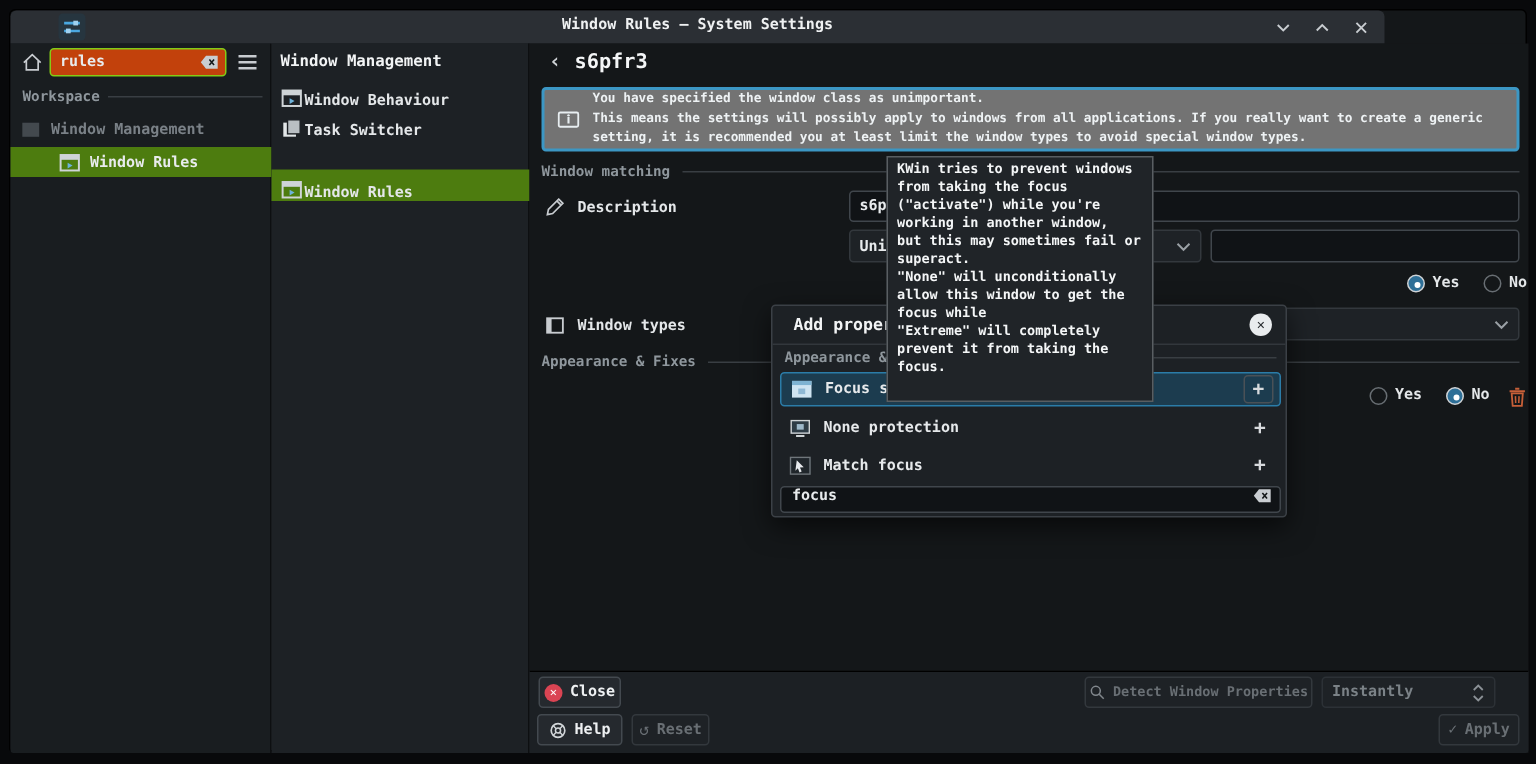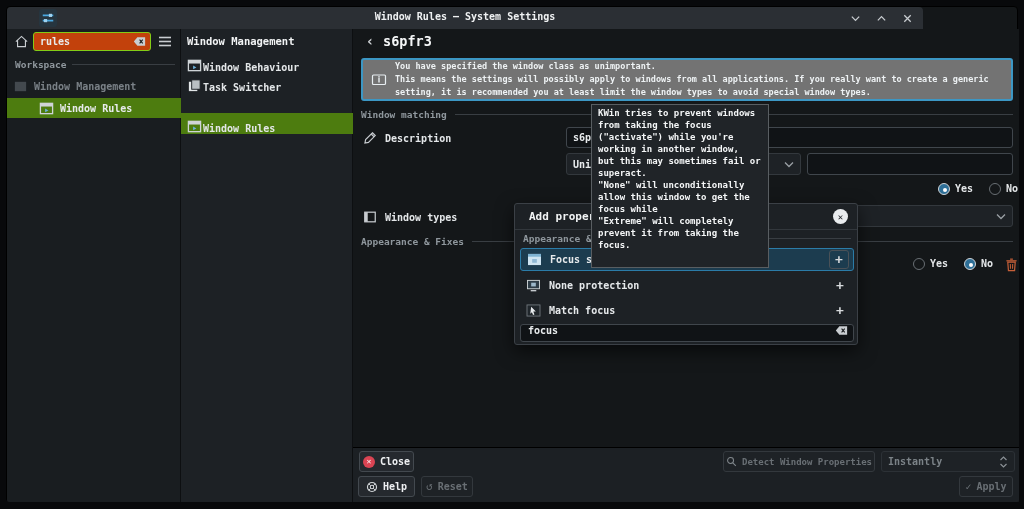--- a/index.html
+++ b/index.html
@@ -306,21 +306,21 @@
         <div class="abs btn disabled" style="left:370px; top:3px; width:152px; height:21px;">
           <span>
             <svg width="11" height="11" viewBox="0 0 14 14">
                 <circle cx="5.8" cy="5.8" r="3.8" fill="none" stroke="#81878c" stroke-width="1.3"></circle>
                 <line x1="8.7" y1="8.7" x2="12.5" y2="12.5" stroke="#81878c" stroke-width="1.3"></line>
               </svg>
           </span>
           <span style="font-size:9px;">Detect Window Properties</span>
         </div>
 
-        <div class="abs spinbox" style="left:528px; top:3px; width:134px; height:21px;">
+        <div class="abs spinbox" style="left:528px; top:3px; width:116px; height:21px;">
           <span>Instantly</span>
           <span style="margin-left:auto;">
             <svg width="9" height="14" viewBox="0 0 9 14">
               <polyline points="1.5,5 4.5,2 7.5,5" fill="none" stroke="#8b9196" stroke-width="1.2"></polyline>
               <polyline points="1.5,9 4.5,12 7.5,9" fill="none" stroke="#8b9196" stroke-width="1.2"></polyline>
             </svg>
           </span>
         </div>
 
         <div class="abs btn" style="left:5px; top:28px; width:57px; height:21px;">

